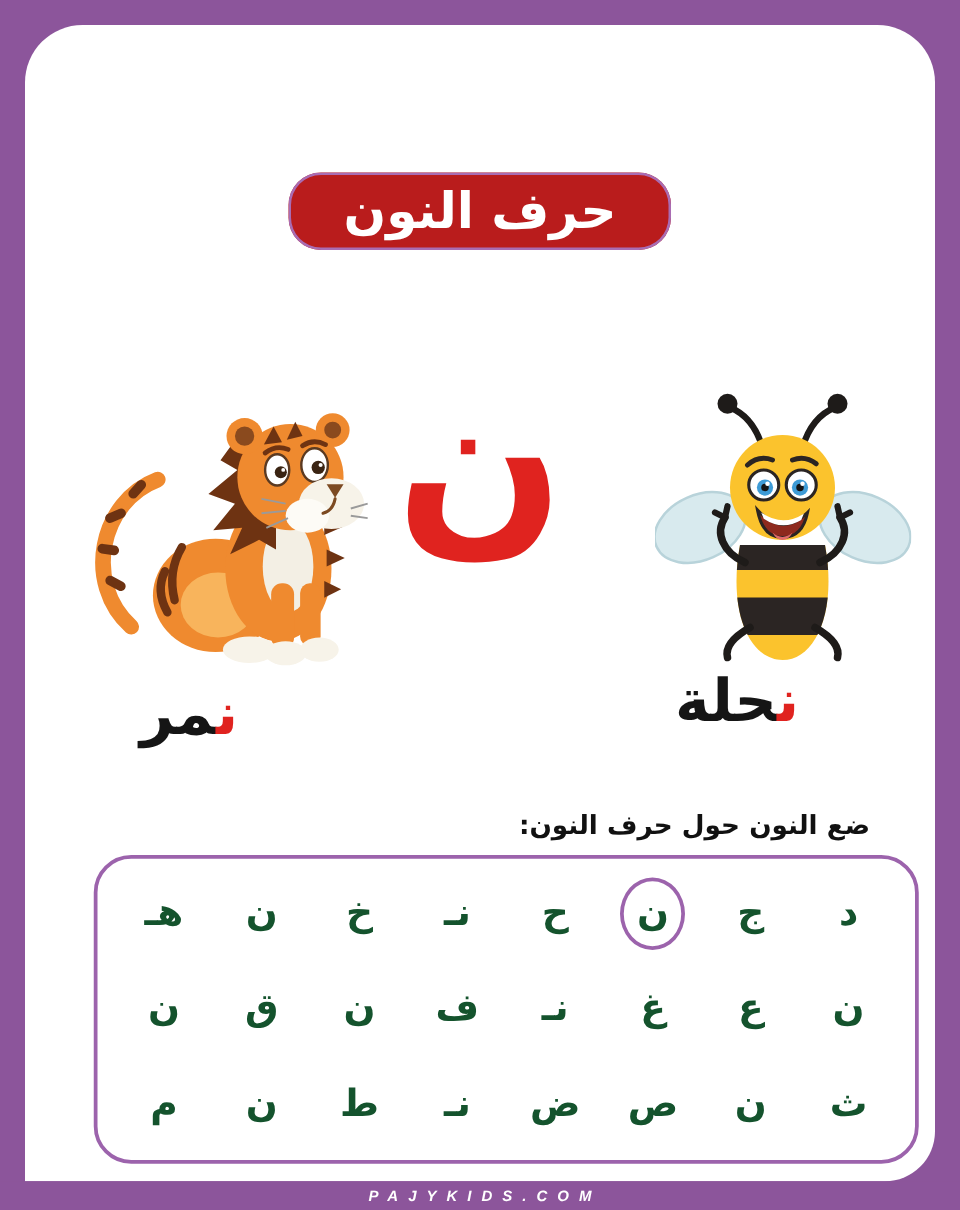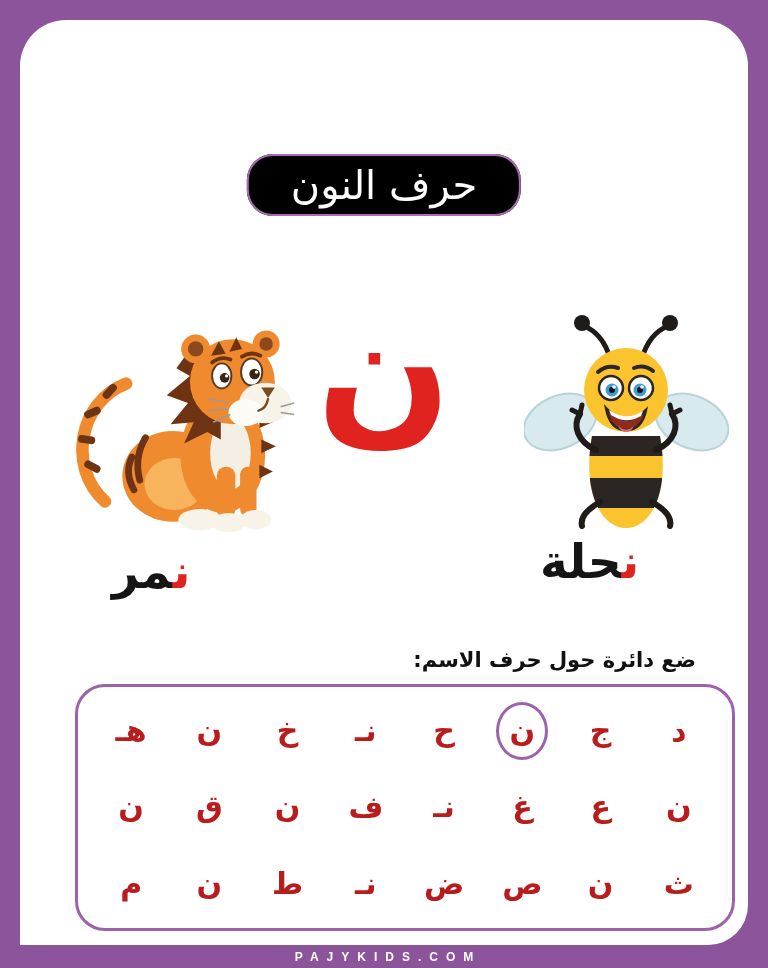--- a/index.html
+++ b/index.html
@@ -15,23 +15,23 @@
   
   .name-row {
     position:absolute; top:42px; right:38px; width:345px;
     display:flex; flex-direction:row-reverse; align-items:flex-end; direction:ltr;
   }
   .name-label { font-size:21px; font-weight:bold; color:#111; direction:rtl; line-height:1.2; }
   .name-line { flex:1; border-bottom:3px dotted #b5b5b5; height:1px; margin:0 6px 7px 0; }
 
   
   .title-badge {
-    position:absolute; top:134px; left:50%; transform:translateX(-50%);
-    background:#000000; color:#fff; border-radius:26px;
-    padding:8px 44px; font-size:40px; font-weight:normal; direction:rtl;
+    position:absolute; top:118px; left:50%; transform:translateX(-50%);
+    background:#b91c1c; color:#fff; border-radius:26px;
+    padding:8px 44px; font-size:40px; font-weight:bold; direction:rtl;
     box-shadow:inset 0 0 0 2px #a96cb3;
   }
 
   
   .big-letter {
     position:absolute; top:248px; left:50%; transform:translateX(-50%);
     color:#E0231F; font-size:158px; font-weight:bold; line-height:1.3; direction:rtl;
   }
 
   .tiger-art { position:absolute; left:56px; top:298px; }
@@ -51,29 +51,29 @@
   .grid-box {
     position:absolute; left:55px; top:664px; width:660px; height:247px;
     border:3px solid #9C63AC; border-radius:30px; background:#fff;
   }
   .letter-grid {
     width:100%; height:100%; display:grid; direction:rtl;
     grid-template-columns:repeat(8,1fr); grid-template-rows:repeat(3,1fr);
     align-items:center; justify-items:center; padding:6px 14px;
   }
   .cell { display:flex; align-items:center; justify-content:center; width:100%; height:100%; }
-  .cell span.glyph { font-size:30px; font-weight:bold; color:#b91c1c; line-height:1; }
+  .cell span.glyph { font-size:30px; font-weight:bold; color:#14532d; line-height:1; }
   .circle-mark {
     display:flex; align-items:center; justify-content:center;
     width:52px; height:58px; border:3px solid #9C63AC; border-radius:50%;
   }
 
   .footer-bar {
     position:absolute; left:0; bottom:0; width:768px; height:23px;
-    background:#8C559B; display:flex; align-items:center; justify-content:center;
+    background:#8C559B; display:flex; align-items:center; justify-content:center;font-style:italic;
   }
   .footer-text {
     color:#fff; font-family:"Liberation Sans", sans-serif; font-weight:bold;
     font-size:12px; letter-spacing:8px; text-indent:8px;
   }
 </style>
 </head>
 <body>
 
 <div class="page-frame">
@@ -186,21 +186,21 @@
     </div>
 
     <div class="word word-tiger">
       <span class="red">ن‍</span><span>‍مر</span>
     </div>
 
     <div class="word word-bee">
       <span class="red">ن‍</span><span>‍حلة</span>
     </div>
 
-    <div class="instruction">ضع دائرة حول حرف الاسم:</div>
+    <div class="instruction">ضع النون حول حرف النون:</div>
 
     <div class="grid-box">
       <div class="letter-grid">
           <div class="cell">
             <span class="glyph">د</span>
           </div>
           <div class="cell">
             <span class="glyph">ج</span>
           </div>
           <div class="cell">

